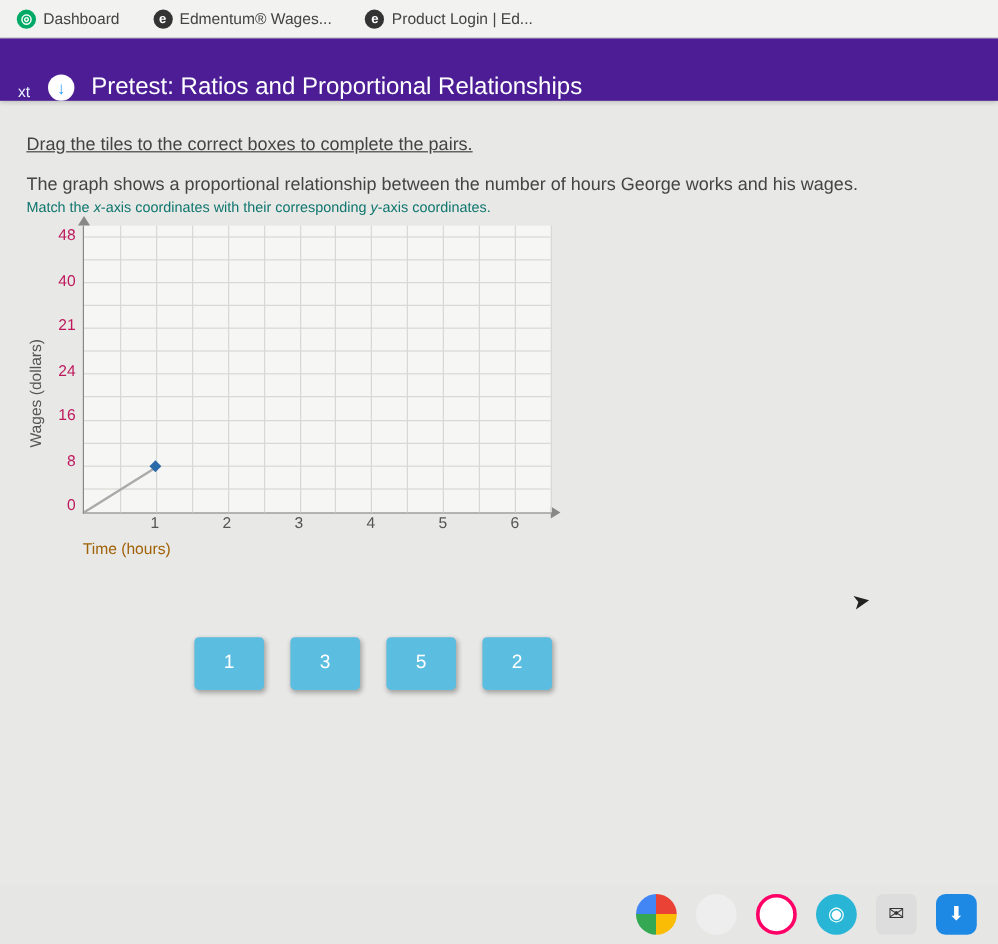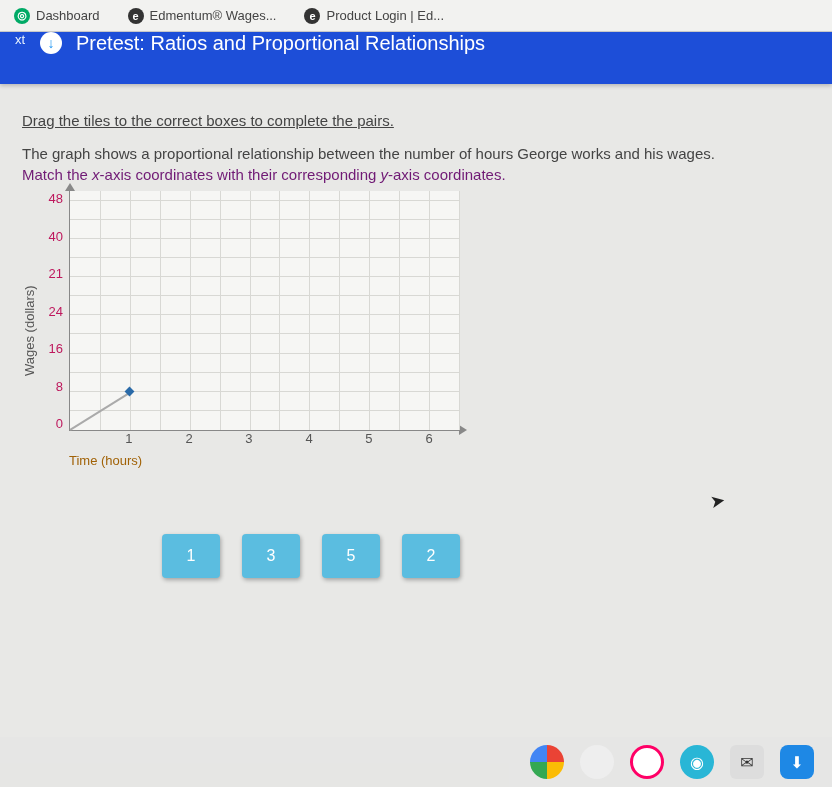--- a/index.html
+++ b/index.html
@@ -34,25 +34,25 @@
     width: 16px; height: 16px;
     display: inline-flex;
     align-items: center; justify-content: center;
     font-size: 11px;
     font-weight: bold;
     border-radius: 50%;
   }
   .favicon.dash { background:#0a6; color:#fff;}
   .favicon.edm { background:#333; color:#fff;}
   .header {
-    background: #1d4ed8;
+    background: #4c1d95;
     color: #fff;
     height: 52px;
     display: flex;
-    align-items: flex-start;
+    align-items: flex-end;
     padding: 0 10px 0 0;
     font-size: 20px;
     box-shadow: 0 2px 4px rgba(0,0,0,.2);
   }
   .header .left {
     width: 40px; display:flex; align-items:center; justify-content:center;
     font-size:13px; color:#e8f3ff;
   }
   .header .nav-circle {
     width:22px;height:22px;border-radius:50%;background:#fff;color:#2196f3;
@@ -67,22 +67,22 @@
     color: #444;
     margin: 10px 0 16px;
     text-decoration: underline;
   }
   .desc {
     font-size: 15px;
     color: #444;
     margin-bottom: 4px;
   }
   .match {
-    font-size: 15px;
-    color: #701a75;
+    font-size: 12px;
+    color: #0f766e;
     margin-bottom: 8px;
     font-style: normal;
   }
   .match .xlab, .match .ylab { font-style: italic; }
   .chart-wrap {
     display:flex;
     align-items:flex-start;
     margin-top:4px;
   }
   .ylabel {

